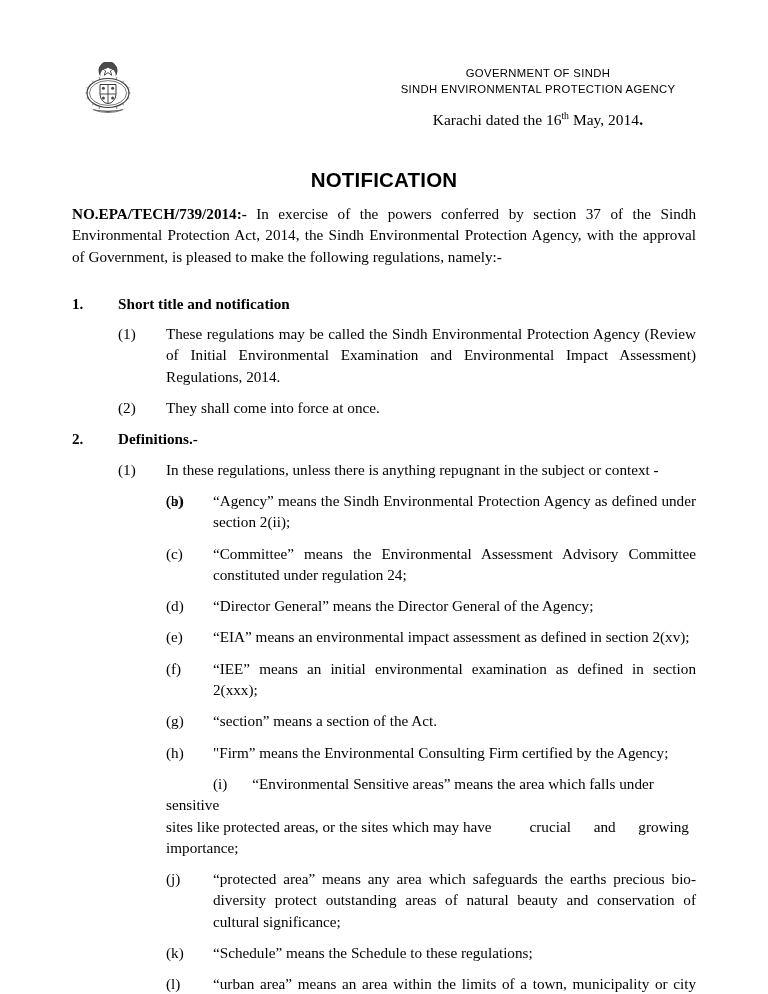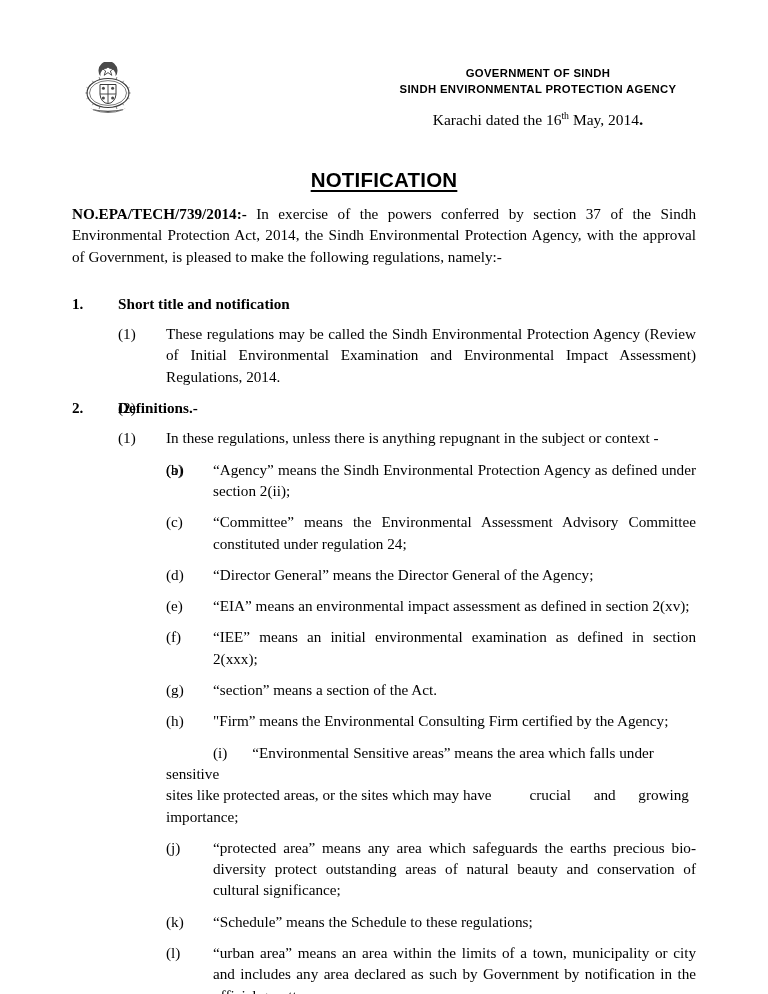--- a/index.html
+++ b/index.html
@@ -44,21 +44,21 @@
 
   .header-titles {
     position: absolute;
     left: 308px;
     top: 7px;
     width: 316px;
     text-align: center;
   }
   .gov-line {
     font-family: "Liberation Sans", "DejaVu Sans", sans-serif;
-    font-weight: bold;
+    font-weight: normal;
     font-size: 11.3px;
     letter-spacing: 0.35px;
     line-height: 16px;
     white-space: nowrap;
   }
   .date-line {
     position: absolute;
     left: 308px;
     top: 52px;
     width: 316px;
@@ -84,21 +84,20 @@
     top: 168px;
     width: 624px;
     text-align: center;
     font-family: "Liberation Sans", "DejaVu Sans", sans-serif;
     font-weight: bold;
     font-size: 20.5px;
     letter-spacing: 0.2px;
     line-height: 24px;
   }
   .doc-title span {
-    text-decoration: underline;
     text-underline-offset: 3px;
   }
 
   
   .body-area {
     position: absolute;
     left: 72px;
     top: 203px;
     width: 624px;
     font-size: 15.2px;
@@ -251,20 +250,21 @@
       <span>Short title and notification</span>
     </div>
 
     <div class="lvl2">
       <span class="marker">(1)</span>
       <span>These regulations may be called the Sindh Environmental Protection Agency (Review of Initial Environmental Examination and Environmental Impact Assessment) Regulations, 2014.</span>
     </div>
 
     <div class="lvl2 nojust">
       <span class="marker">(2)</span>
+      <span>They shall come into force at once.</span>
     </div>
 
     <div class="sec">
       <span class="marker">2.</span>
       <span>Definitions.-</span>
     </div>
 
     <div class="lvl2 nojust">
       <span class="marker">(1)</span>
       <span>In these regulations, unless there is anything repugnant in the subject or context -</span>

